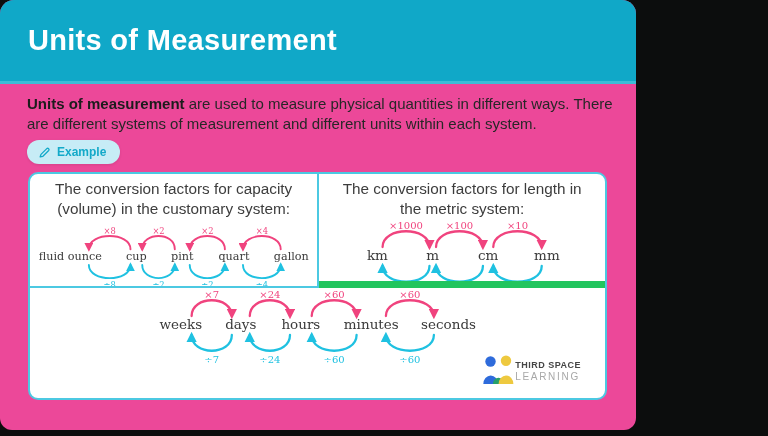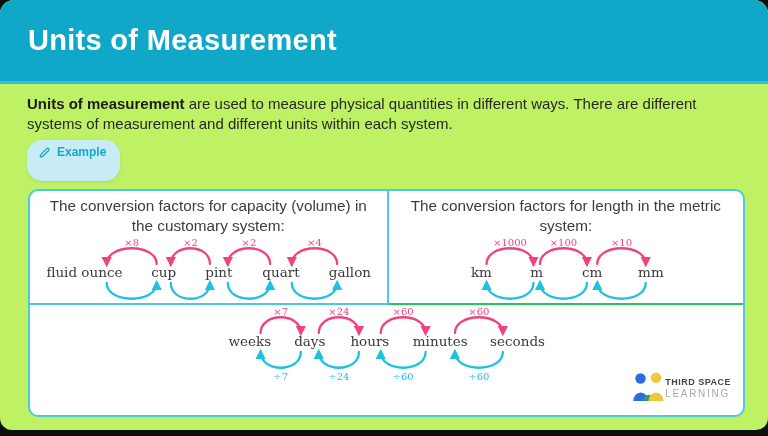--- a/index.html
+++ b/index.html
@@ -3,22 +3,22 @@
 <meta charset="utf-8">
 <style>
   * { box-sizing: border-box; margin: 0; padding: 0; }
   html,body { width: 768px; height: 436px; }
   body {
     background: #0c0d0d;
     font-family: "Liberation Sans", sans-serif;
     overflow: hidden;
   }
   .card {
-    width: 768px; height: 430px;
-    background: #bef264;
+    width: 636px; height: 430px;
+    background: #ec4899;
     border-radius: 14px 14px 12px 12px;
     overflow: hidden;
   }
   .header {
     height: 84px;
     background: #10a8c8;
     display: flex;
     align-items: center;
     padding: 0 28px;
     border-bottom: 3px solid #3cbcd6;
@@ -38,54 +38,54 @@
   .intro strong { color: #1c1c1c; }
   .badge {
     display: inline-flex;
     align-items: center;
     gap: 6px;
     margin-top: 6px;
     background: #c7ecf6;
     color: #13a9c9;
     font-size: 12px;
     font-weight: 700;
-    padding: 5px 14px 22px 11px;
+    padding: 5px 14px 5px 11px;
     border-radius: 15px;
     box-shadow: 0 1px 3px rgba(0,0,0,0.10);
     cursor: pointer;
   }
   .panels {
-    margin: 8px 1px 0 1px;
+    margin: 8px 7px 0 1px;
     border: 2px solid #4cc9e2;
     border-radius: 10px;
     display: grid;
     grid-template-columns: 50.3% 1fr;
     grid-template-rows: 114px 1fr;
     height: 228px;
     background: #ffffff;
   }
   .cell { position: relative; text-align: center; overflow: hidden; }
   .cell-tl { border-right: 2px solid #4cc9e2; border-bottom: 2px solid #4cc9e2; }
-  .cell-tr { border-bottom: 2px solid #22c55e; }
+  .cell-tr { border-bottom: 7px solid #22c55e; }
   .cell-b  { grid-column: 1 / 3; }
   .cell h2 {
     font-size: 15.3px;
     font-weight: 400;
     color: #3d3d3d;
     line-height: 20px;
     padding: 5px 16px 0 16px;
   }
   .diagram { display: flex; justify-content: center; margin-top: 1px; }
   .diagram svg { display: block; }
   .unit-label {
     font-family: "DejaVu Serif", serif;
   }
   .logo {
     position: absolute;
-    right: 12px;
+    right: 24px;
     bottom: 12px;
     display: flex;
     align-items: center;
     gap: 0;
   }
   .logo-text { text-align: left; }
   .logo-line1 {
     font-size: 9px; font-weight: 700; color: #454545; letter-spacing: 0.5px;
   }
   .logo-line2 {

